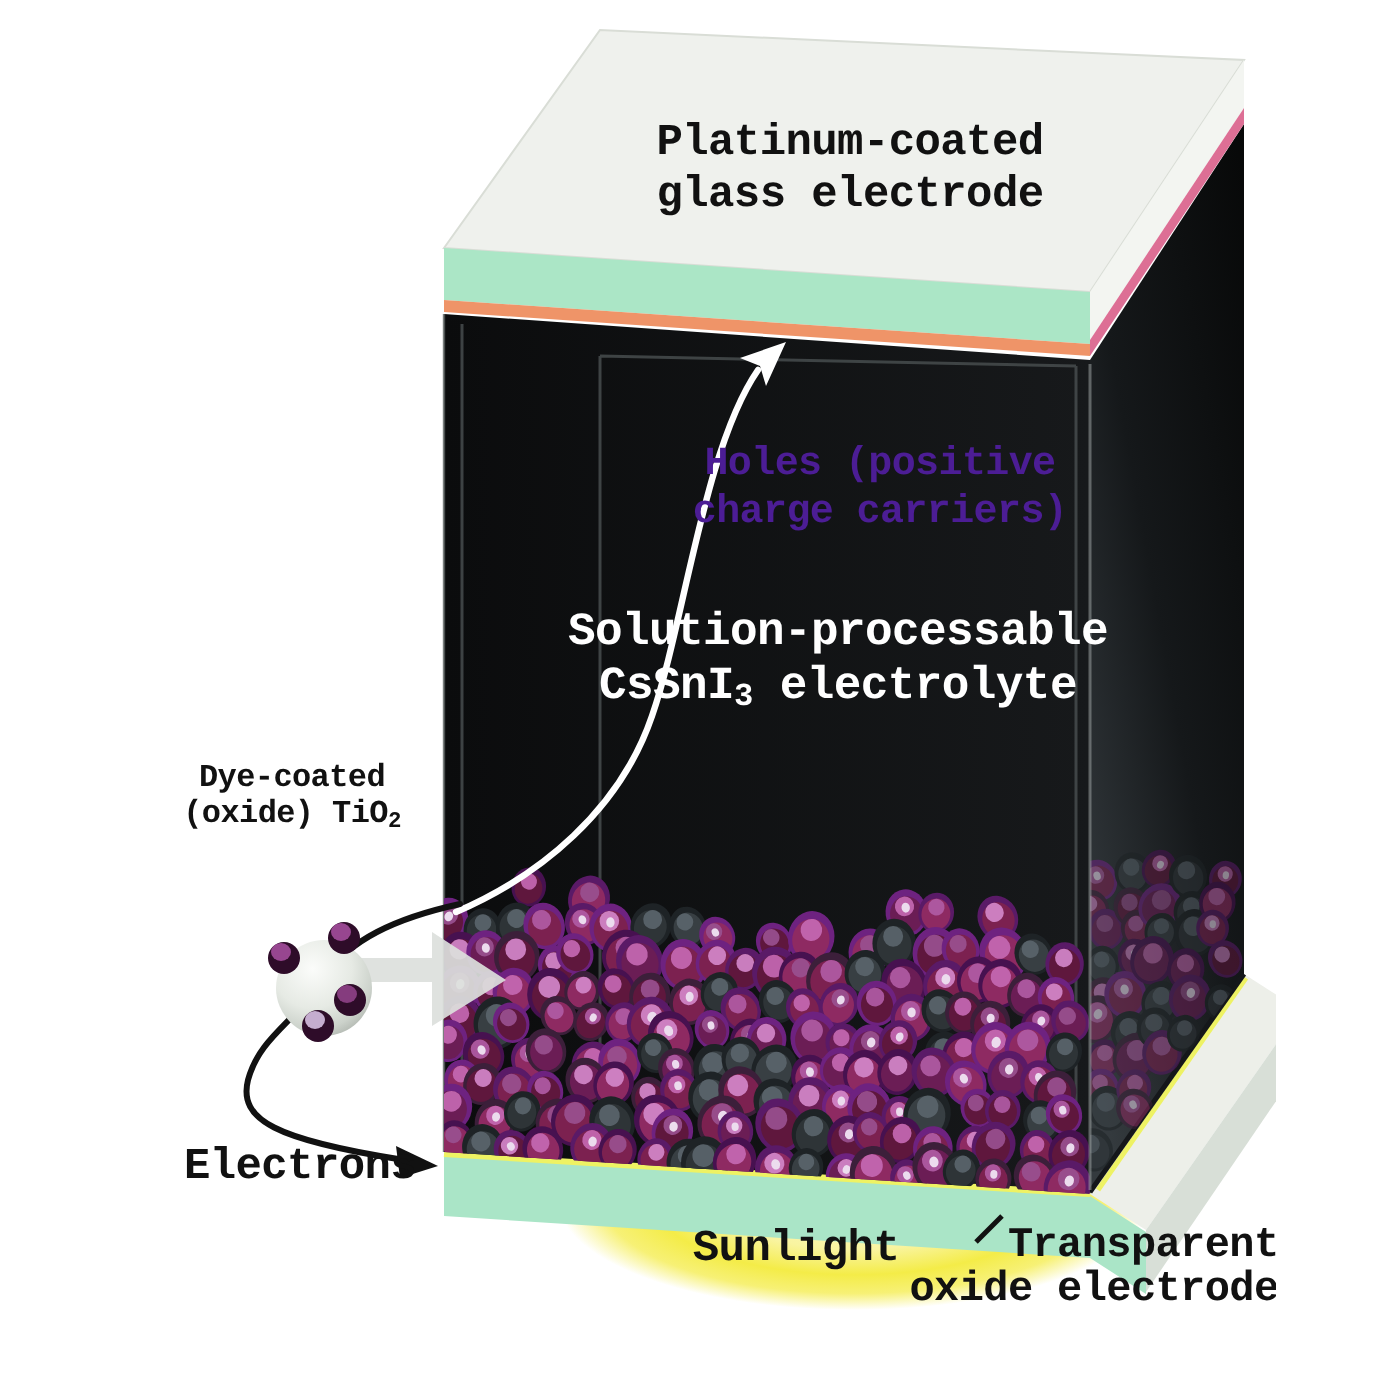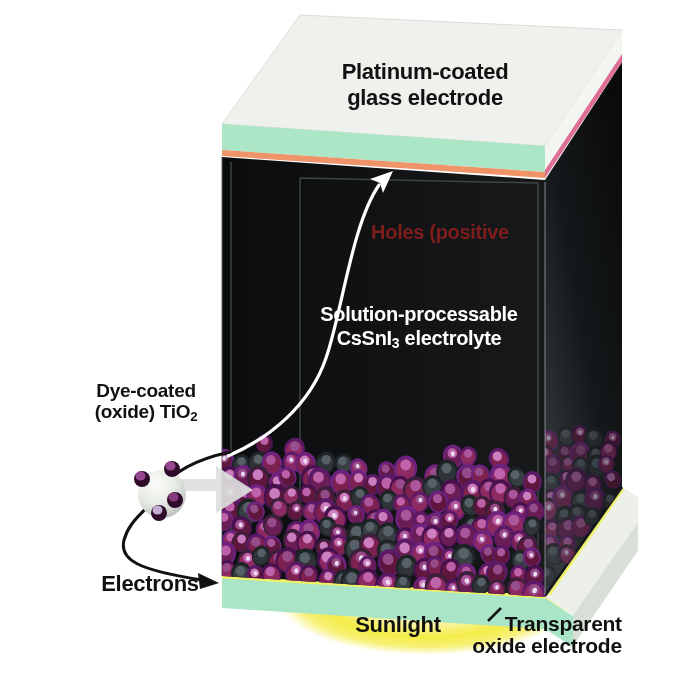--- a/index.html
+++ b/index.html
@@ -1,26 +1,26 @@
 <!DOCTYPE html>
 <html><head>
 <meta charset="utf-8">
 <style>
   html,body{margin:0;padding:0;background:#fff;}
   .stage{position:relative;width:638px;height:700px;background:#fff;overflow:hidden;
-         font-family:Liberation Sans, sans-serif;}
+         font-family:Liberation Mono, monospace;}
   .stage svg{position:absolute;left:0;top:0;}
   .lbl{position:absolute;transform:translateX(-50%);text-align:center;font-weight:bold;
        color:#111;letter-spacing:-0.3px;white-space:nowrap;}
   .lbl .ln{display:block;}
   sub{font-size:0.7em;vertical-align:-0.22em;font-weight:bold;}
   .lbl-platinum{left:425px;top:59px;font-size:22px;line-height:1.16;}
-  .lbl-holes{left:440px;top:221px;font-size:20px;line-height:1.18;color:#7f1d1d;}
-  .lbl-electrolyte{left:419px;top:303px;font-size:20px;line-height:1.18;color:#fff;}
-  .lbl-dye{left:146px;top:381px;font-size:19px;line-height:1.1;}
+  .lbl-holes{left:440px;top:221px;font-size:20px;line-height:1.18;color:#4c1d95;}
+  .lbl-electrolyte{left:419px;top:303px;font-size:23px;line-height:1.18;color:#fff;}
+  .lbl-dye{left:146px;top:381px;font-size:16px;line-height:1.1;}
   .lbl-electrons{left:150px;top:571px;font-size:22px;}
   .lbl-sunlight{left:398px;top:612px;font-size:22px;}
   .lbl-tco{left:547px;top:613px;font-size:21px;line-height:1.07;text-align:right;}
 </style>
 </head>
 <body>
 
 <div class="stage">
 <svg width="700" height="700" viewBox="0 0 700 700">
   <defs>
@@ -1176,20 +1176,21 @@
   <path d="M488,621 L501,608" stroke="#111" stroke-width="2.5" fill="none"></path>
 </svg>
 
 <div class="lbl lbl-platinum">
   <span class="ln">Platinum-coated</span>
   <span class="ln">glass electrode</span>
 </div>
 
 <div class="lbl lbl-holes">
   <span class="ln">Holes (positive</span>
+  <span class="ln">charge carriers)</span>
 </div>
 
 <div class="lbl lbl-electrolyte">
   <span class="ln">Solution-processable</span>
   <span class="ln"><span>CsSnI</span><sub>3</sub><span> electrolyte</span></span>
 </div>
 
 <div class="lbl lbl-dye">
   <span class="ln">Dye-coated</span>
   <span class="ln"><span>(oxide) TiO</span><sub>2</sub></span>

